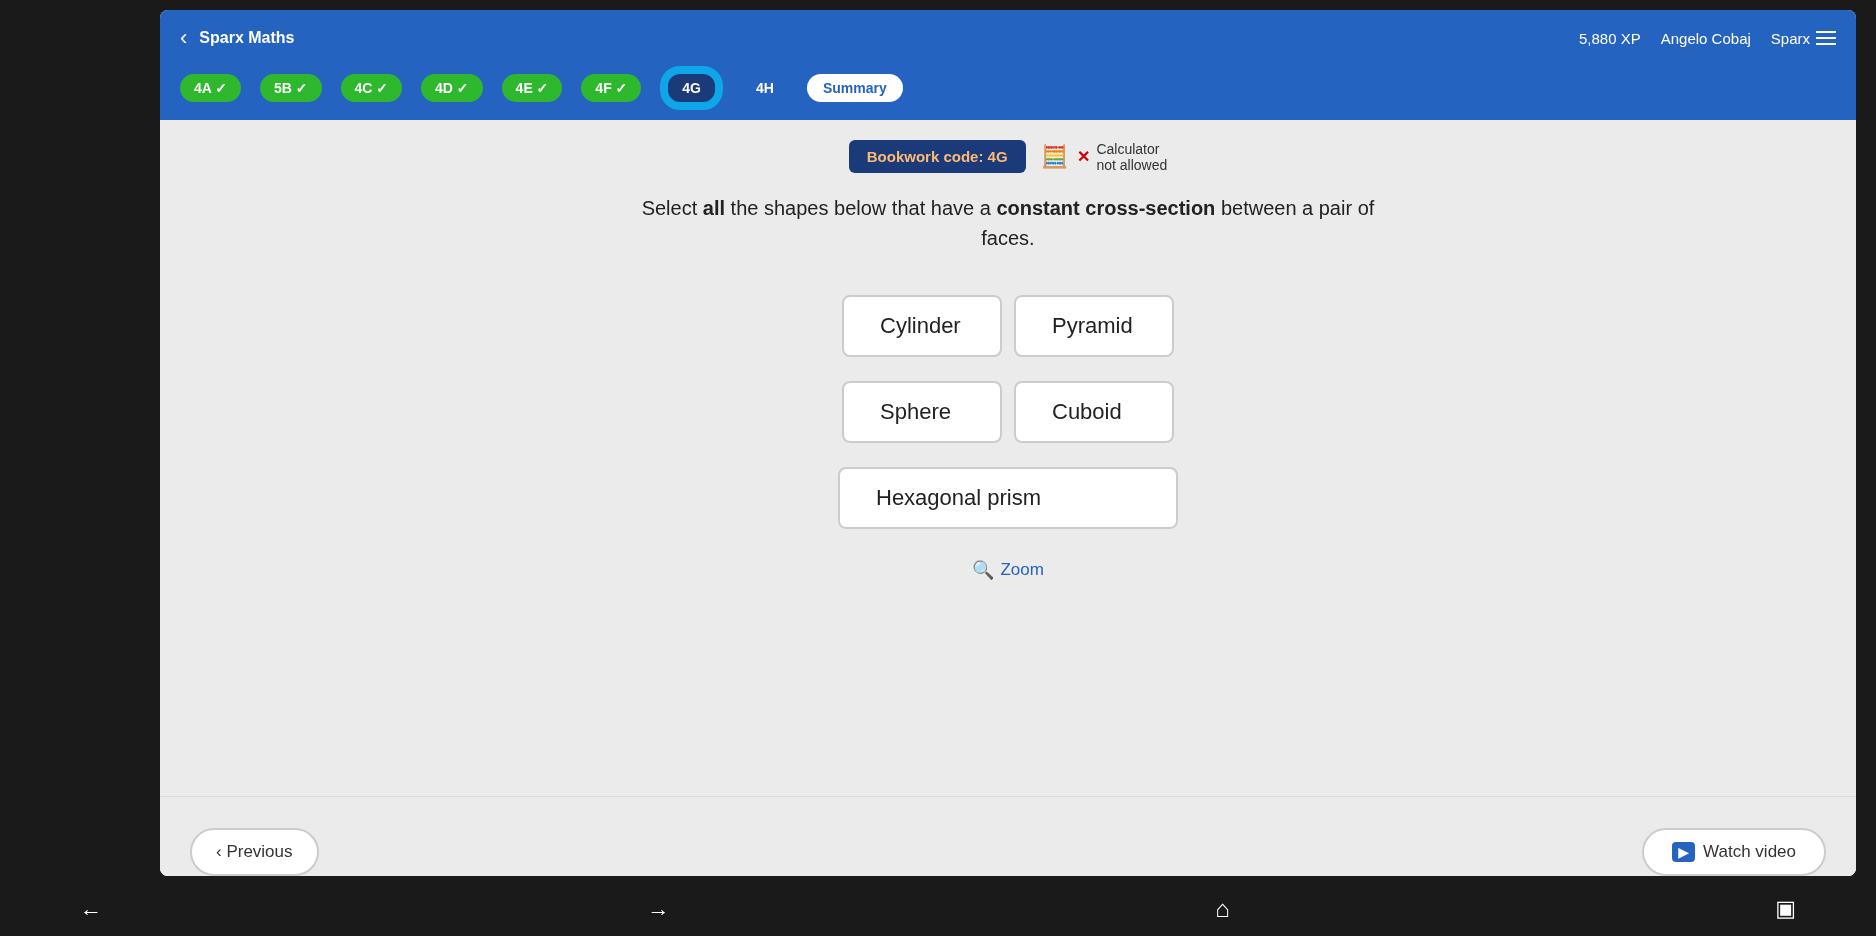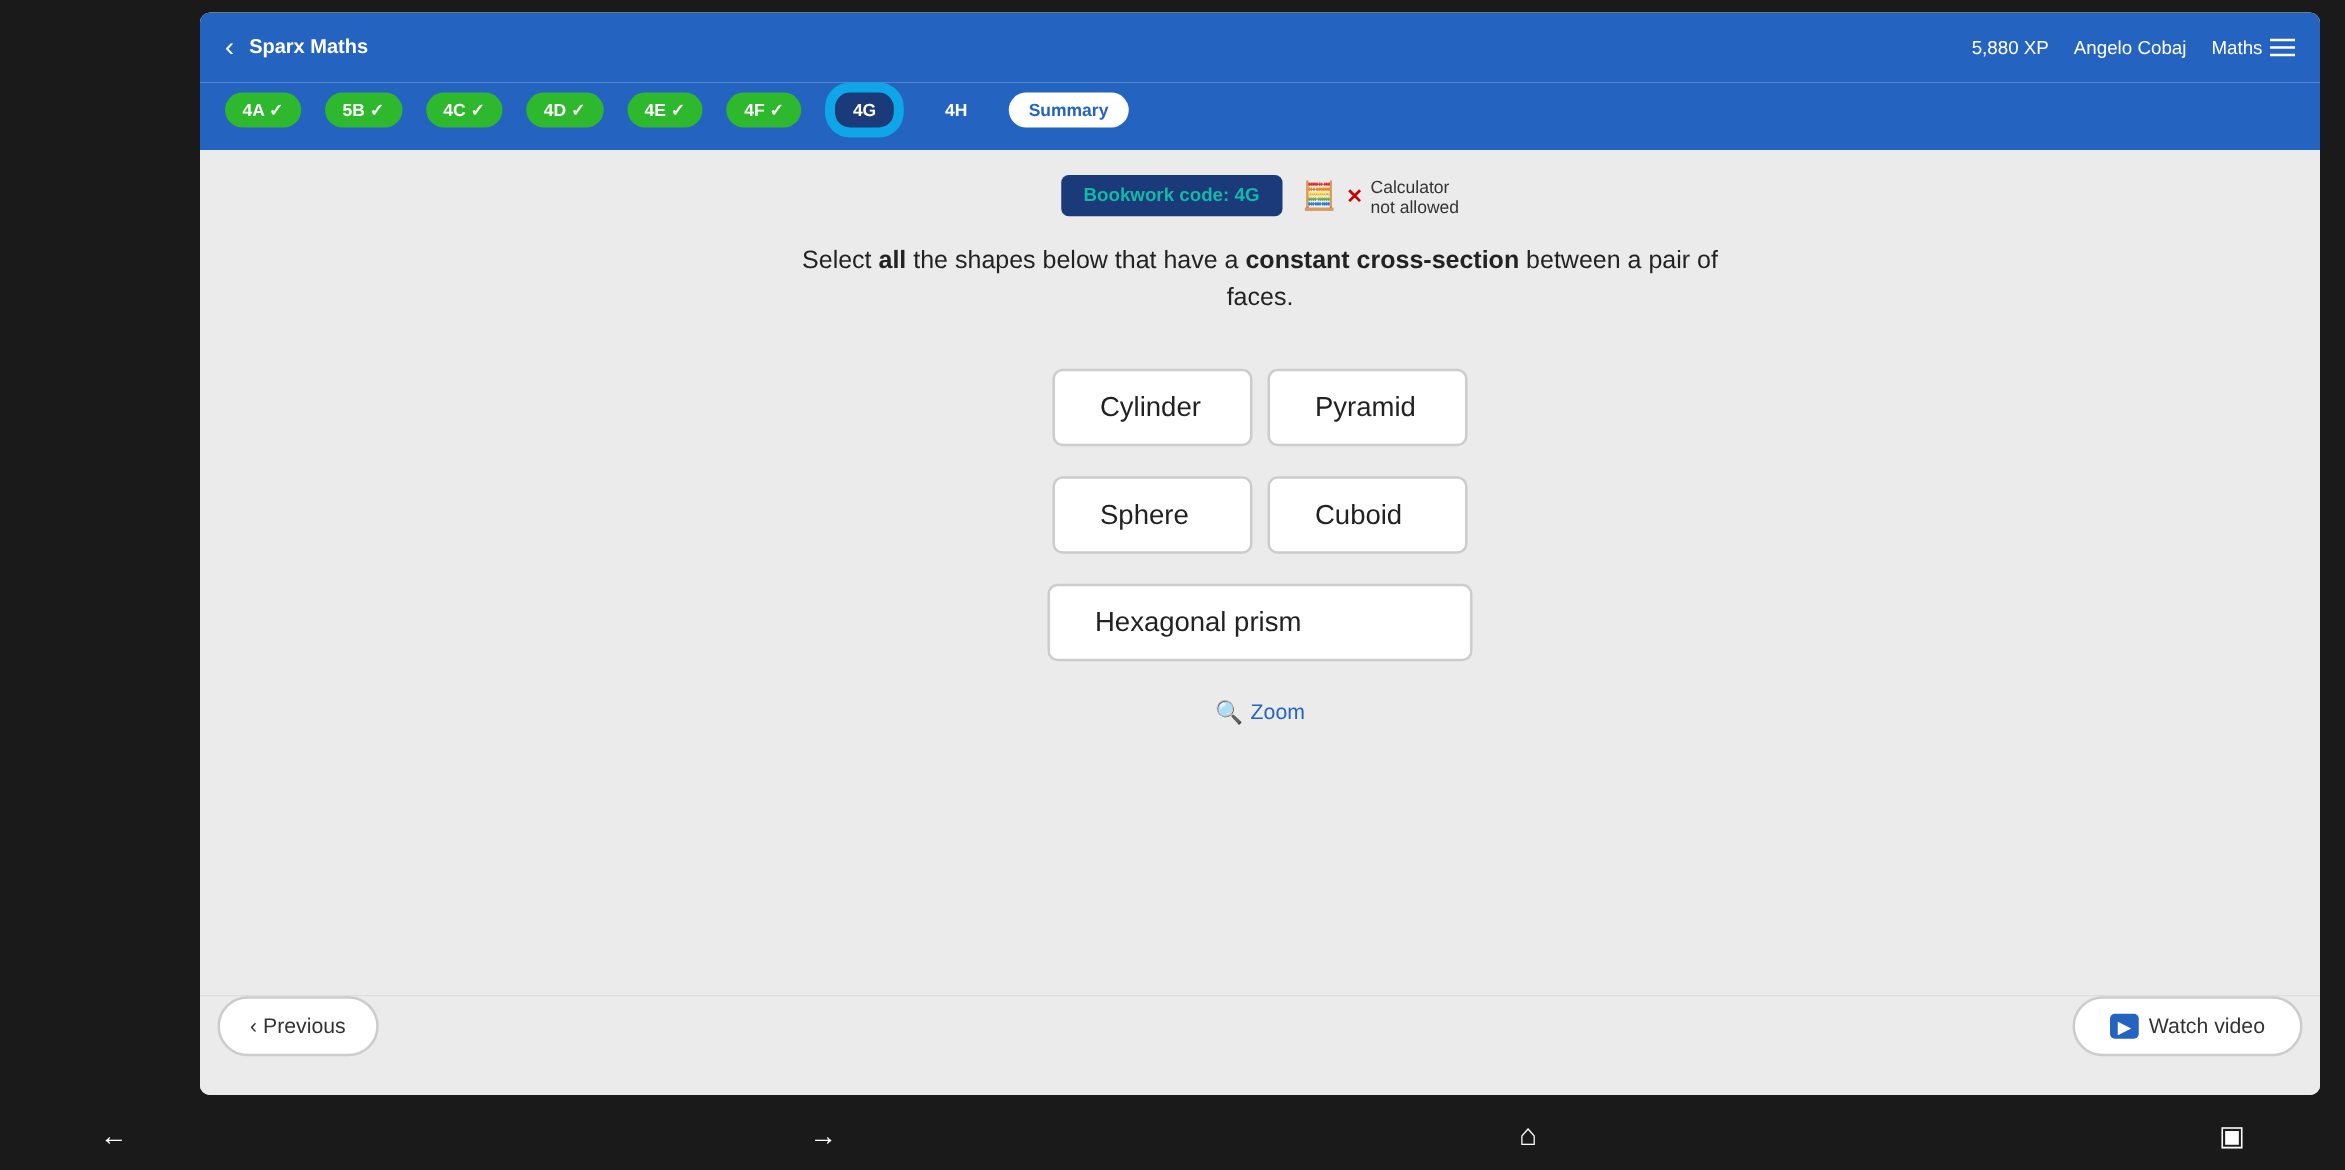--- a/index.html
+++ b/index.html
@@ -137,21 +137,21 @@
     .bookwork-row {
       display: flex;
       align-items: center;
       gap: 16px;
       margin-bottom: 20px;
       align-self: center;
     }
 
     .bookwork-code {
       background: #1a3a7a;
-      color: #14b8a6;
+      color: #fdba74;
       padding: 8px 18px;
       border-radius: 6px;
       font-size: 15px;
       font-weight: 600;
     }
 
     .calculator-info {
       display: flex;
       align-items: center;
       gap: 6px;
@@ -229,23 +229,23 @@
 
     
     .bottom-bar {
       position: absolute;
       bottom: 0;
       left: 0;
       right: 0;
       height: 80px;
       background: #ebebeb;
       display: flex;
-      align-items: flex-start;
+      align-items: flex-end;
       justify-content: space-between;
-      padding: 0 14px;
+      padding: 0 30px;
       border-top: 1px solid #ddd;
     }
 
     .prev-btn {
       background: white;
       border: 2px solid #ccc;
       border-radius: 30px;
       padding: 12px 24px;
       font-size: 17px;
       color: #333;
@@ -319,21 +319,21 @@
 
   <div class="top-bar">
     <div class="top-bar-left">
       <span class="back-arrow">‹</span>
       <span class="app-title">Sparx Maths</span>
     </div>
     <div class="top-bar-right">
       <span>5,880 XP</span>
       <span>Angelo Cobaj</span>
       <div class="menu-btn">
-        <span>Maths</span>
+        <span>Sparx</span>
         <div class="hamburger">
           <span></span>
             <span></span>
             <span></span>
         </div>
       </div>
     </div>
   </div>
 
   <div class="tab-bar">

